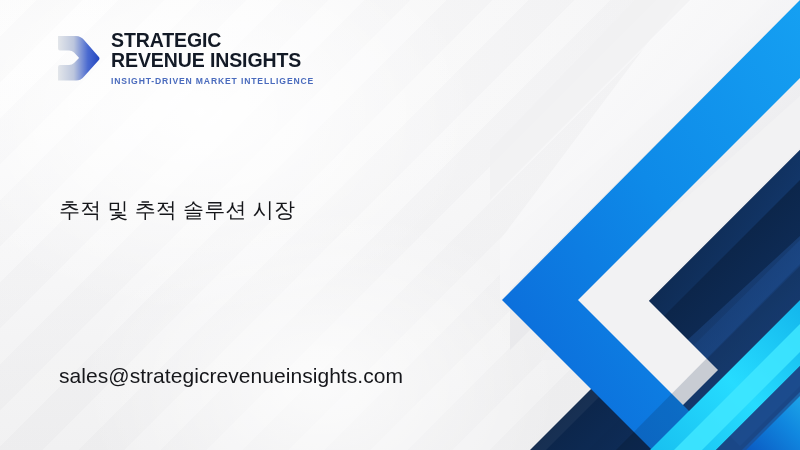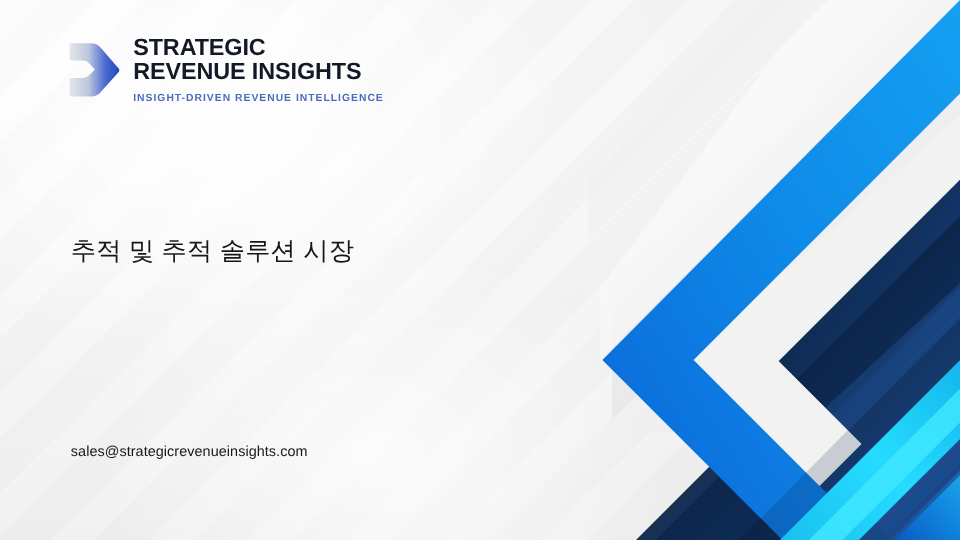--- a/index.html
+++ b/index.html
@@ -115,21 +115,21 @@
     font-size: 21px;
     font-weight: 500;
     line-height: 27px;
     color: #15161a;
     letter-spacing: 0.2px;
   }
   .contact-email {
     position: absolute;
     left: 59px;
     top: 364px;
-    font-size: 12px;
+    font-size: 21px;
     font-weight: 400;
     line-height: 24px;
     color: #16171b;
     letter-spacing: 0.05px;
     text-decoration: none;
   }
 </style>
 </head>
 <body>
 
@@ -243,21 +243,21 @@
           <stop offset="38%" stop-color="#bcc6dd"></stop>
           <stop offset="72%" stop-color="#4a6ad0"></stop>
           <stop offset="100%" stop-color="#2346bf"></stop>
         </linearGradient>
       </defs>
       <path d="M2 3 L20 3 Q25 3 28.5 7.5 L42 23 Q45 25.5 42 28 L28.5 43 Q25 47.5 20 47.5 L2 47.5 L2 34 Q2 32 4 32 L13 32 Q16 32 18 30 L22.5 25.5 Q23.5 25 22.5 24.2 L18 19.5 Q16 17.5 13 17.5 L4 17.5 Q2 17.5 2 15.5 Z" fill="url(#markGrad)"></path>
     </svg>
     <div class="logo-text">
       <div class="logo-line1">STRATEGIC</div>
       <div class="logo-line2">REVENUE INSIGHTS</div>
-      <div class="logo-tagline">INSIGHT-DRIVEN REVENUE INTELLIGENCE</div>
+      <div class="logo-tagline">INSIGHT-DRIVEN MARKET INTELLIGENCE</div>
     </div>
   </div>
 
   <div class="report-title">추적 및 추적 솔루션 시장</div>
 
   <a class="contact-email" href="#">sales@strategicrevenueinsights.com</a>
 
 </div>
 
 </body></html>

